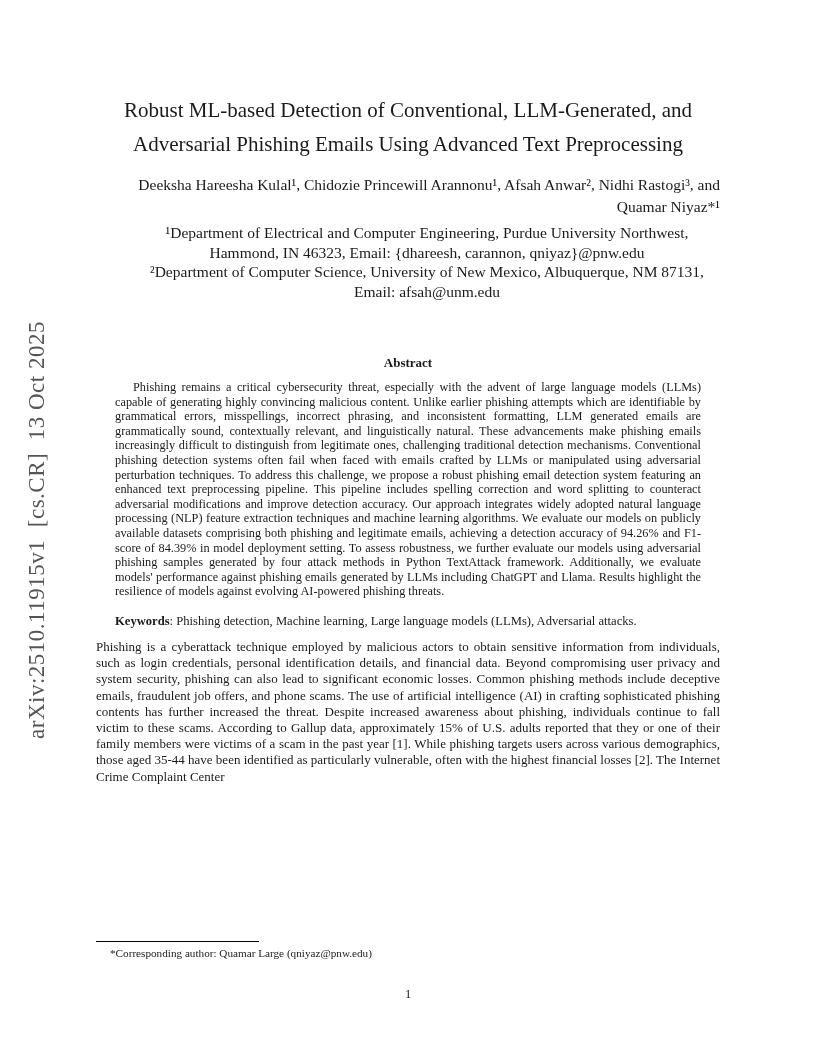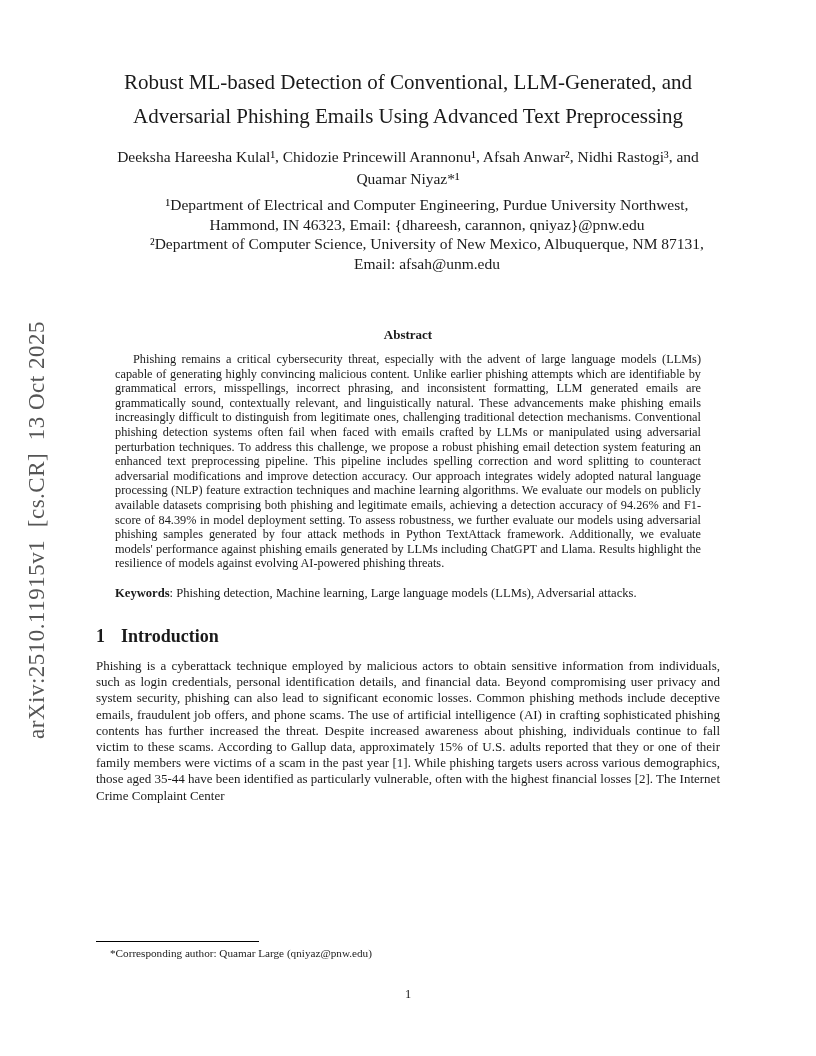--- a/index.html
+++ b/index.html
@@ -15,30 +15,30 @@
 
   .arxiv-banner {
     position: absolute; top: 530px; left: 37px;
     transform: translate(-50%, -50%) rotate(-90deg);
     white-space: pre;
     font-size: 23px;
     color: var(--watermark, #555555);
     letter-spacing: 0.5px;
   }
 
-  .content { position: absolute; left: 96px; top: 0; width: 624px; padding-top: 65px; }
+  .content { position: absolute; left: 96px; top: 0; width: 624px; padding-top: 93px; }
 
   .title {
     text-align: center;
     font-size: 21px; font-weight: normal;
     line-height: 34px;
   }
   .authors {
     margin-top: 13px;
-    text-align: center;
+    text-align: right;
     font-size: 15.5px; line-height: 22px;
   }
   .affiliations {
     margin-top: 5px;
     text-align: center;
     font-size: 15.5px; line-height: 19.5px; margin-left: 38px;
   }
   .abstract-head {
     margin-top: 54px;
     text-align: center;
@@ -98,21 +98,20 @@
       <div class="affiliation">¹Department of Electrical and Computer Engineering, Purdue University Northwest, Hammond, IN 46323, Email: {dhareesh, carannon, qniyaz}@pnw.edu</div>
       <div class="affiliation">²Department of Computer Science, University of New Mexico, Albuquerque, NM 87131, Email: afsah@unm.edu</div>
     </div>
 
     <div class="abstract-head">Abstract</div>
 
     <p class="abstract-body">Phishing remains a critical cybersecurity threat, especially with the advent of large language models (LLMs) capable of generating highly convincing malicious content. Unlike earlier phishing attempts which are identifiable by grammatical errors, misspellings, incorrect phrasing, and inconsistent formatting, LLM generated emails are grammatically sound, contextually relevant, and linguistically natural. These advancements make phishing emails increasingly difficult to distinguish from legitimate ones, challenging traditional detection mechanisms. Conventional phishing detection systems often fail when faced with emails crafted by LLMs or manipulated using adversarial perturbation techniques. To address this challenge, we propose a robust phishing email detection system featuring an enhanced text preprocessing pipeline. This pipeline includes spelling correction and word splitting to counteract adversarial modifications and improve detection accuracy. Our approach integrates widely adopted natural language processing (NLP) feature extraction techniques and machine learning algorithms. We evaluate our models on publicly available datasets comprising both phishing and legitimate emails, achieving a detection accuracy of 94.26% and F1-score of 84.39% in model deployment setting. To assess robustness, we further evaluate our models using adversarial phishing samples generated by four attack methods in Python TextAttack framework. Additionally, we evaluate models' performance against phishing emails generated by LLMs including ChatGPT and Llama. Results highlight the resilience of models against evolving AI-powered phishing threats.</p>
 
     <p class="keywords"><span class="kw-label">Keywords</span><span>: Phishing detection, Machine learning, Large language models (LLMs), Adversarial attacks.</span></p>
 
-    <h2 class="section-heading"><span class="num">1</span><span>Introduction</span></h2>
 
     <p class="body-text">Phishing is a cyberattack technique employed by malicious actors to obtain sensitive information from individuals, such as login credentials, personal identification details, and financial data. Beyond compromising user privacy and system security, phishing can also lead to significant economic losses. Common phishing methods include deceptive emails, fraudulent job offers, and phone scams. The use of artificial intelligence (AI) in crafting sophisticated phishing contents has further increased the threat. Despite increased awareness about phishing, individuals continue to fall victim to these scams. According to Gallup data, approximately 15% of U.S. adults reported that they or one of their family members were victims of a scam in the past year [1]. While phishing targets users across various demographics, those aged 35-44 have been identified as particularly vulnerable, often with the highest financial losses [2]. The Internet Crime Complaint Center</p>
 
   </div>
 
   <div class="footnote-block">
     <div class="footnote-rule"></div>
     <div class="footnote">*Corresponding author: Quamar Large (qniyaz@pnw.edu)</div>
   </div>
 

